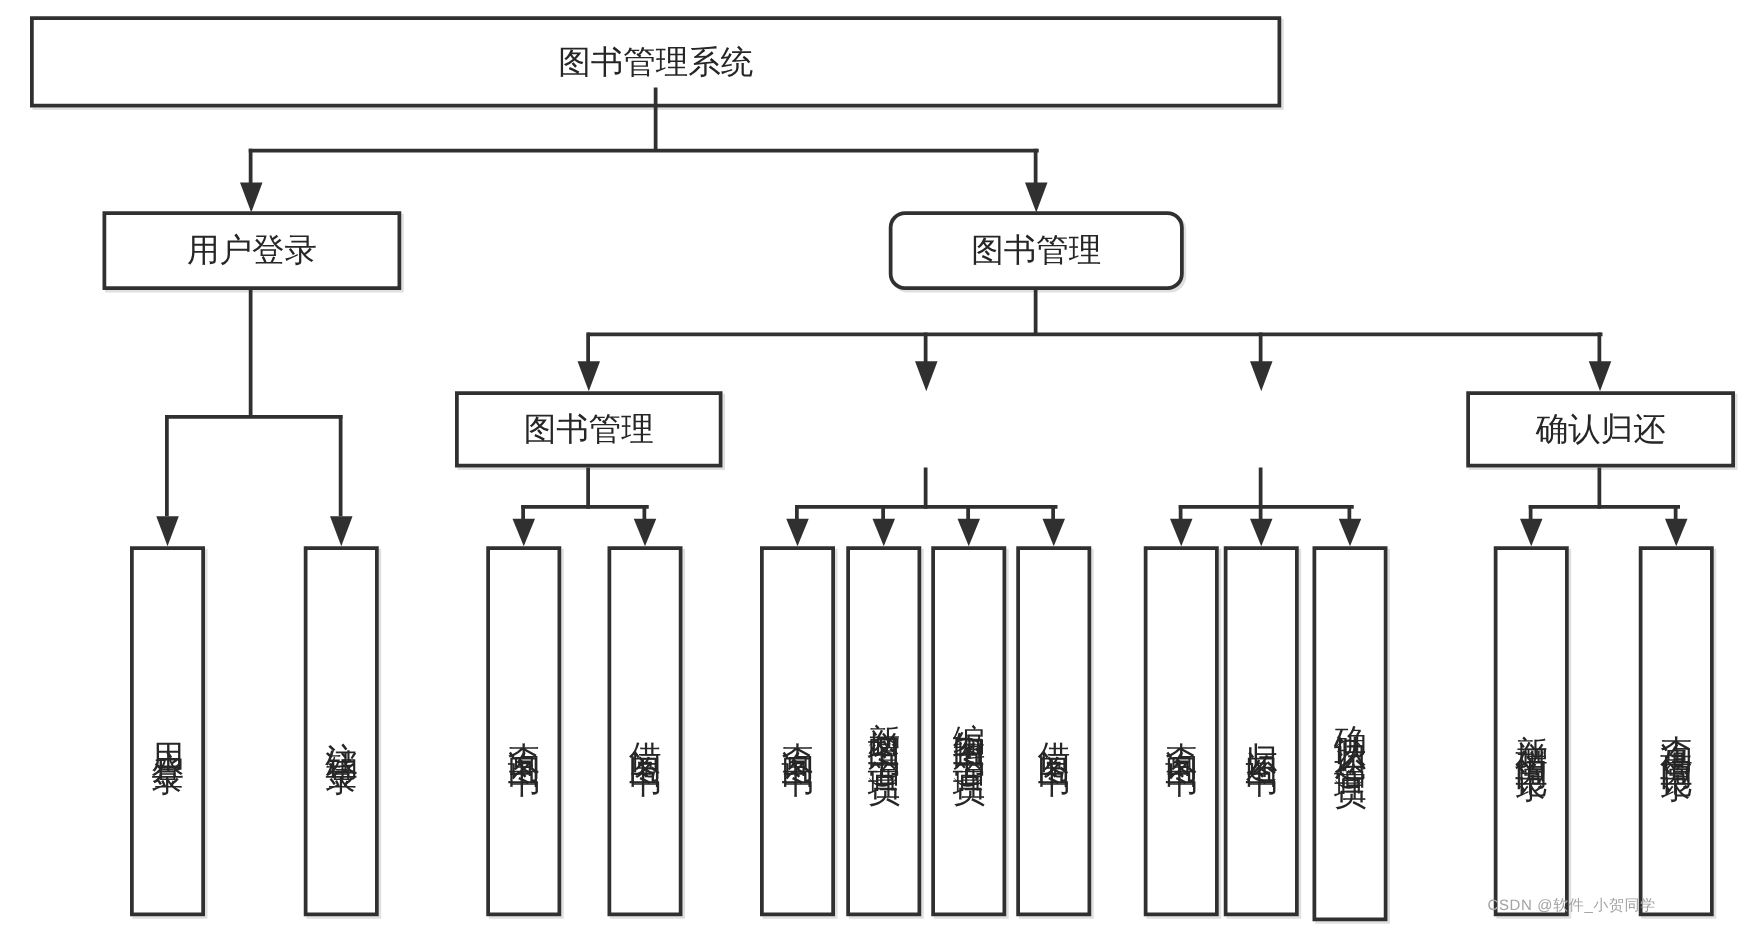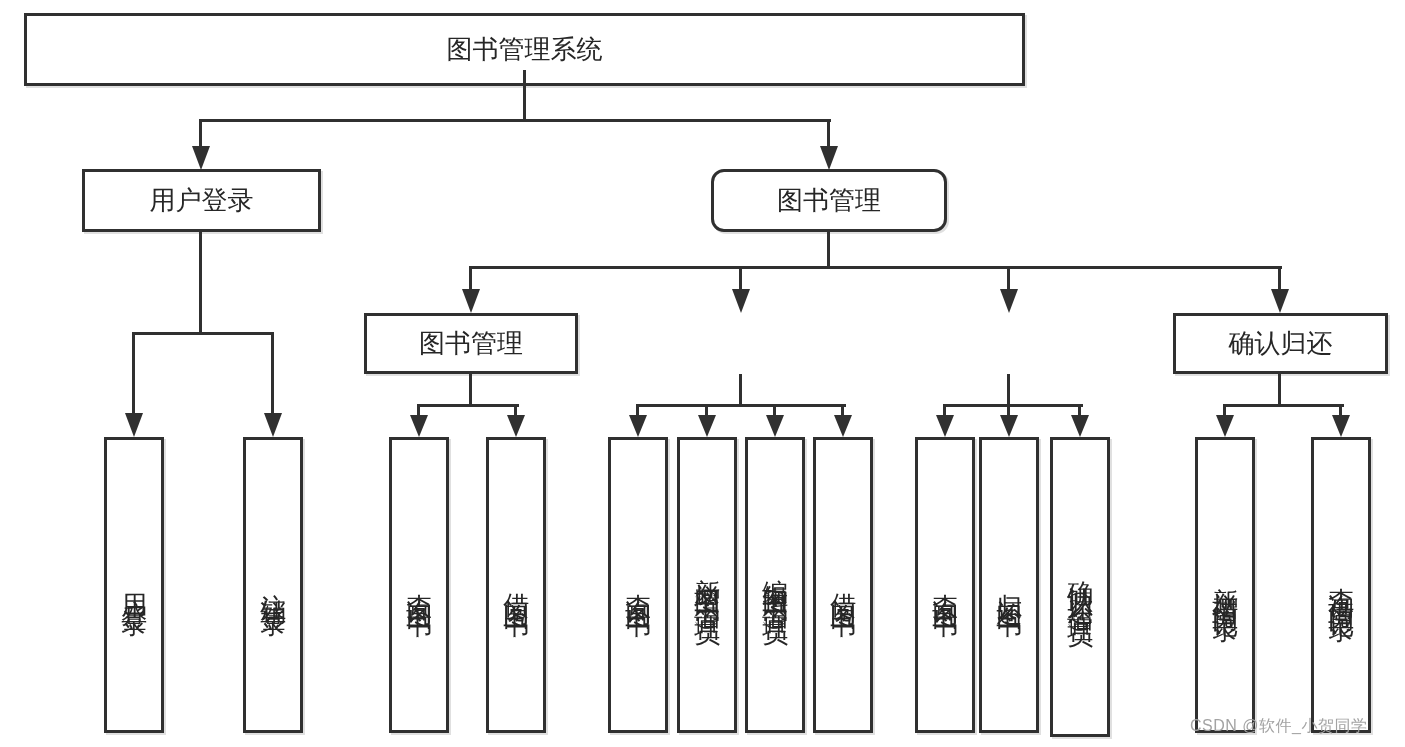--- a/index.html
+++ b/index.html
@@ -35,21 +35,21 @@
   .a{
     position:absolute;width:0;height:0;
     border-left:9px solid transparent;
     border-right:9px solid transparent;
     border-top:24px solid var(--line,#303030);
   }
   .a.s{border-top-width:22px;}
   .watermark{
     position:absolute;
     left:1190px;top:716px;
-    font-size:16px;
+    font-size:12px;
     color:var(--watermark,#a3a3a3);
     white-space:nowrap;
     z-index:10;
     letter-spacing:0.5px;
   }
 </style>
 </head>
 <body>
 
 <div class="canvas">

